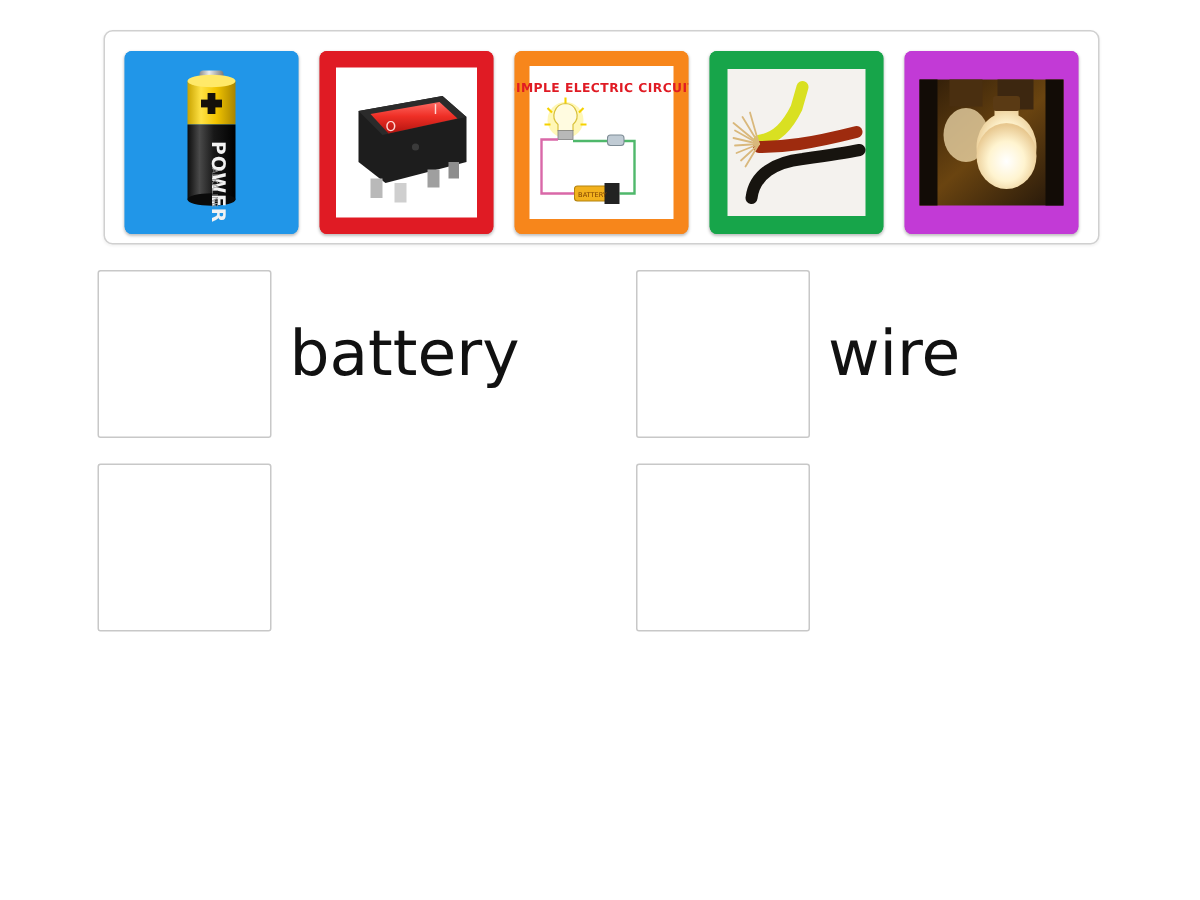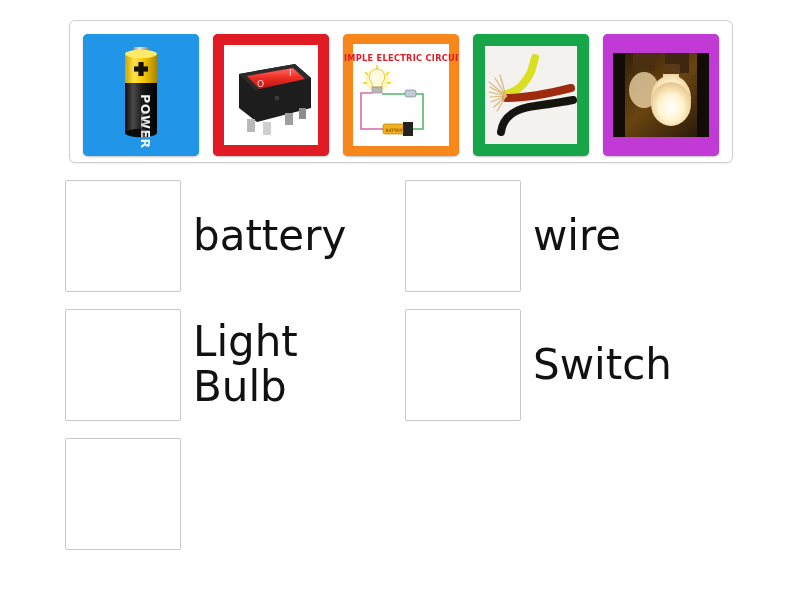--- a/index.html
+++ b/index.html
@@ -56,21 +56,21 @@
     position: absolute;
     left: 0;
     top: 180px;
     width: 800px;
   }
   .col {
     position: absolute;
     top: 0;
   }
   .col-left  { left: 65px; }
-  .col-right { left: 405px; }
+  .col-right { left: 424px; }
 
   .answer-row {
     display: flex;
     align-items: center;
     margin-bottom: 17px;
     height: 112px;
   }
   .dropzone {
     width: 116px;
     height: 112px;
@@ -259,38 +259,32 @@
 
 <div class="answers">
 
   <div class="col col-left">
 
     <div class="answer-row">
       <div class="dropzone"></div>
       <div class="answer-label">battery</div>
     </div>
 
-    <div class="answer-row">
-      <div class="dropzone"></div>
-      <div class="answer-label">Light
-Bulb</div>
-    </div>
 
     <div class="answer-row">
       <div class="dropzone"></div>
     </div>
 
   </div>
 
   <div class="col col-right">
 
     <div class="answer-row">
       <div class="dropzone"></div>
       <div class="answer-label">wire</div>
     </div>
 
     <div class="answer-row">
       <div class="dropzone"></div>
-      <div class="answer-label">Switch</div>
     </div>
 
   </div>
 </div>
 
 </body></html>

